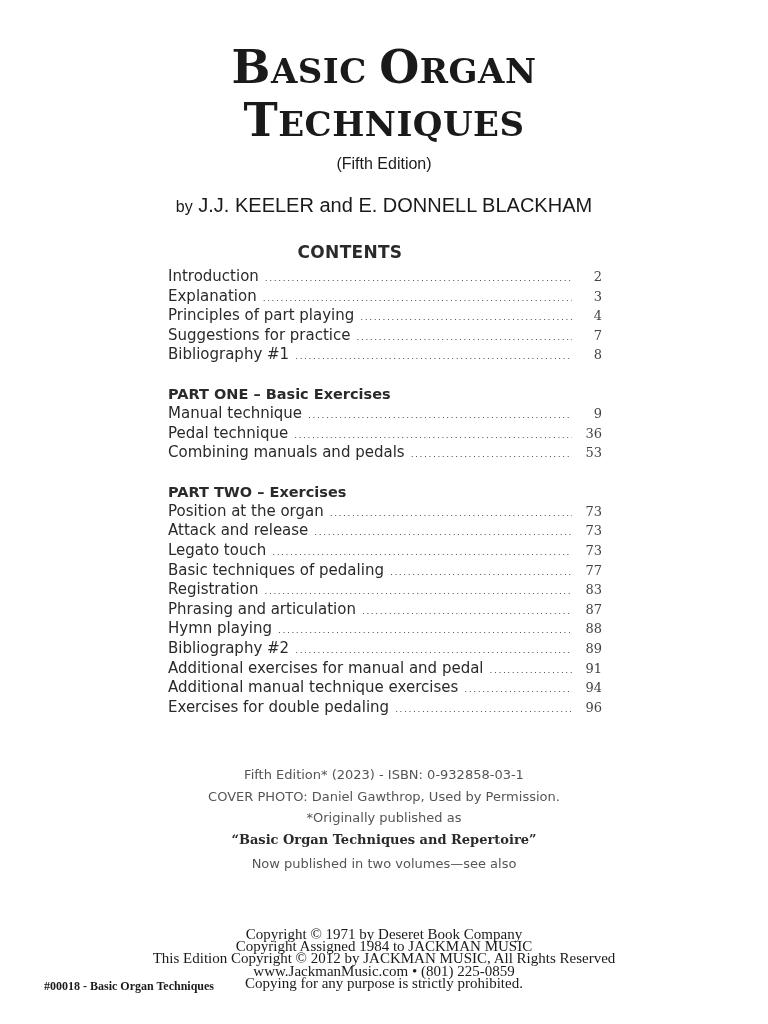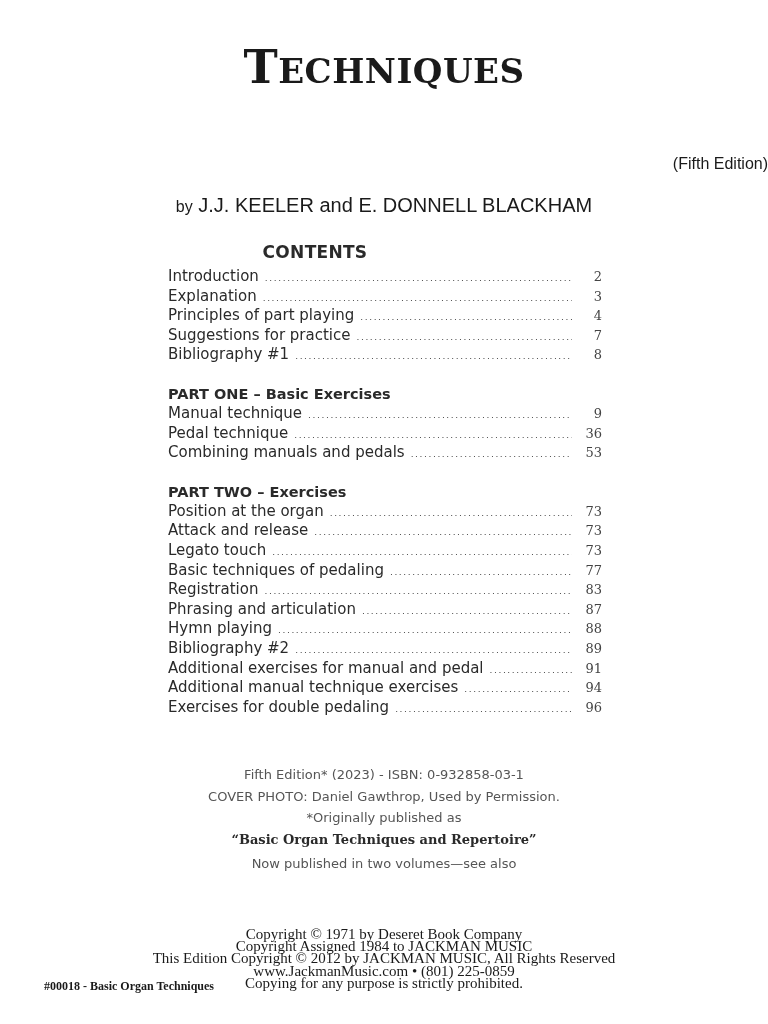--- a/index.html
+++ b/index.html
@@ -6,32 +6,33 @@
     body { width: 768px; height: 1024px; position: relative; overflow: hidden; color: #1c1c1c; }
     .title {
       position: absolute; left: 0; width: 768px; top: 46px;
       text-align: center; font-family: "DejaVu Serif", "Liberation Serif", serif;
       font-weight: bold; color: #1a1a1a; letter-spacing: 0.5px;
     }
     .title .line { display: block; line-height: 42px; }
     .title .big { font-size: 46px; }
     .title .small { font-size: 34px; }
     .edition {
-      position: absolute; top: 155px; left: 0; width: 768px; text-align: right;
+      position: absolute; top: 155px; left: 0; width: 768px; text-align: center;
       font-family: "Liberation Sans", sans-serif; font-size: 16px; color: #1a1a1a;
     }
     .authors {
       position: absolute; top: 194px; left: 0; width: 768px; text-align: center;
       font-family: "Liberation Sans", sans-serif; font-size: 20px; color: #1a1a1a;
     }
     .authors .by { font-size: 16px; }
     .contents-heading {
       position: absolute; top: 242px; left: 0; width: 630px; text-align: center;
       font-family: "DejaVu Sans", sans-serif; font-size: 17px; font-weight: bold; color: #2a2a2a;
       letter-spacing: 0.3px;
+      padding-left: 35px;
     }
     .toc {
       position: absolute; left: 168px; width: 434px; top: 267px;
       font-family: "DejaVu Sans", sans-serif; font-size: 15px; color: #2a2a2a;
     }
     .toc-row { display: flex; align-items: baseline; height: 19.6px; line-height: 19.6px; }
     .toc-label { white-space: nowrap; padding-right: 6px; text-align: center; }
     .toc-dots {
       flex: 1; overflow: hidden; white-space: nowrap; font-size: 9px; color: #444;
       letter-spacing: 1.6px;
@@ -55,20 +56,23 @@
     .catalog {
       position: absolute; top: 979px; left: 44px;
       font-family: "Liberation Serif", serif; font-size: 12px; font-weight: bold; color: #1a1a1a;
     }
   </style>
 </head>
 <body>
 
 <div class="title">
   <span class="line">
+    <span class="big">B</span><span class="small">ASIC </span><span class="big">O</span><span class="small">RGAN</span>
+  </span>
+  <span class="line">
     <span class="big">T</span><span class="small">ECHNIQUES</span>
   </span>
 </div>
 
 <div class="edition">(Fifth Edition)</div>
 
 <div class="authors">
   <span class="by">by</span>
   <span>J.J. KEELER and E. DONNELL BLACKHAM</span>
 </div>

